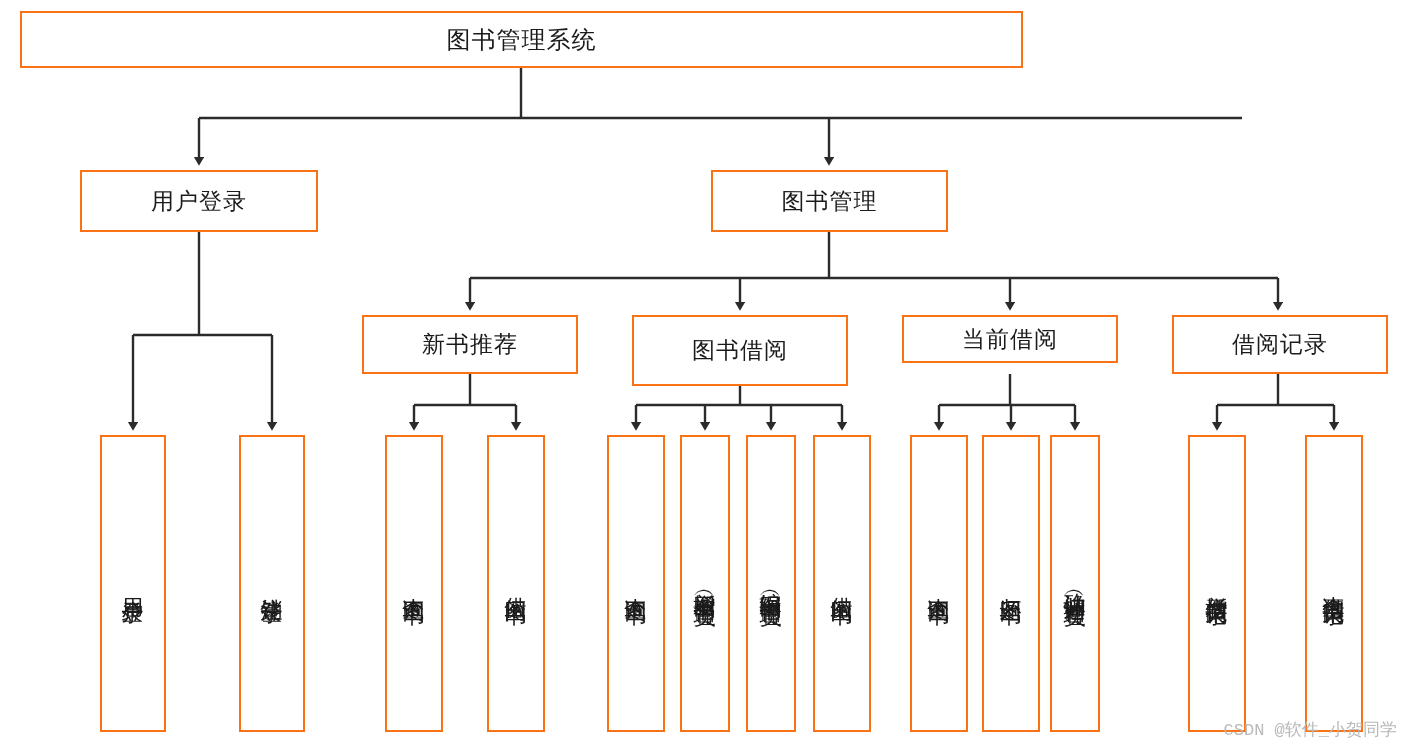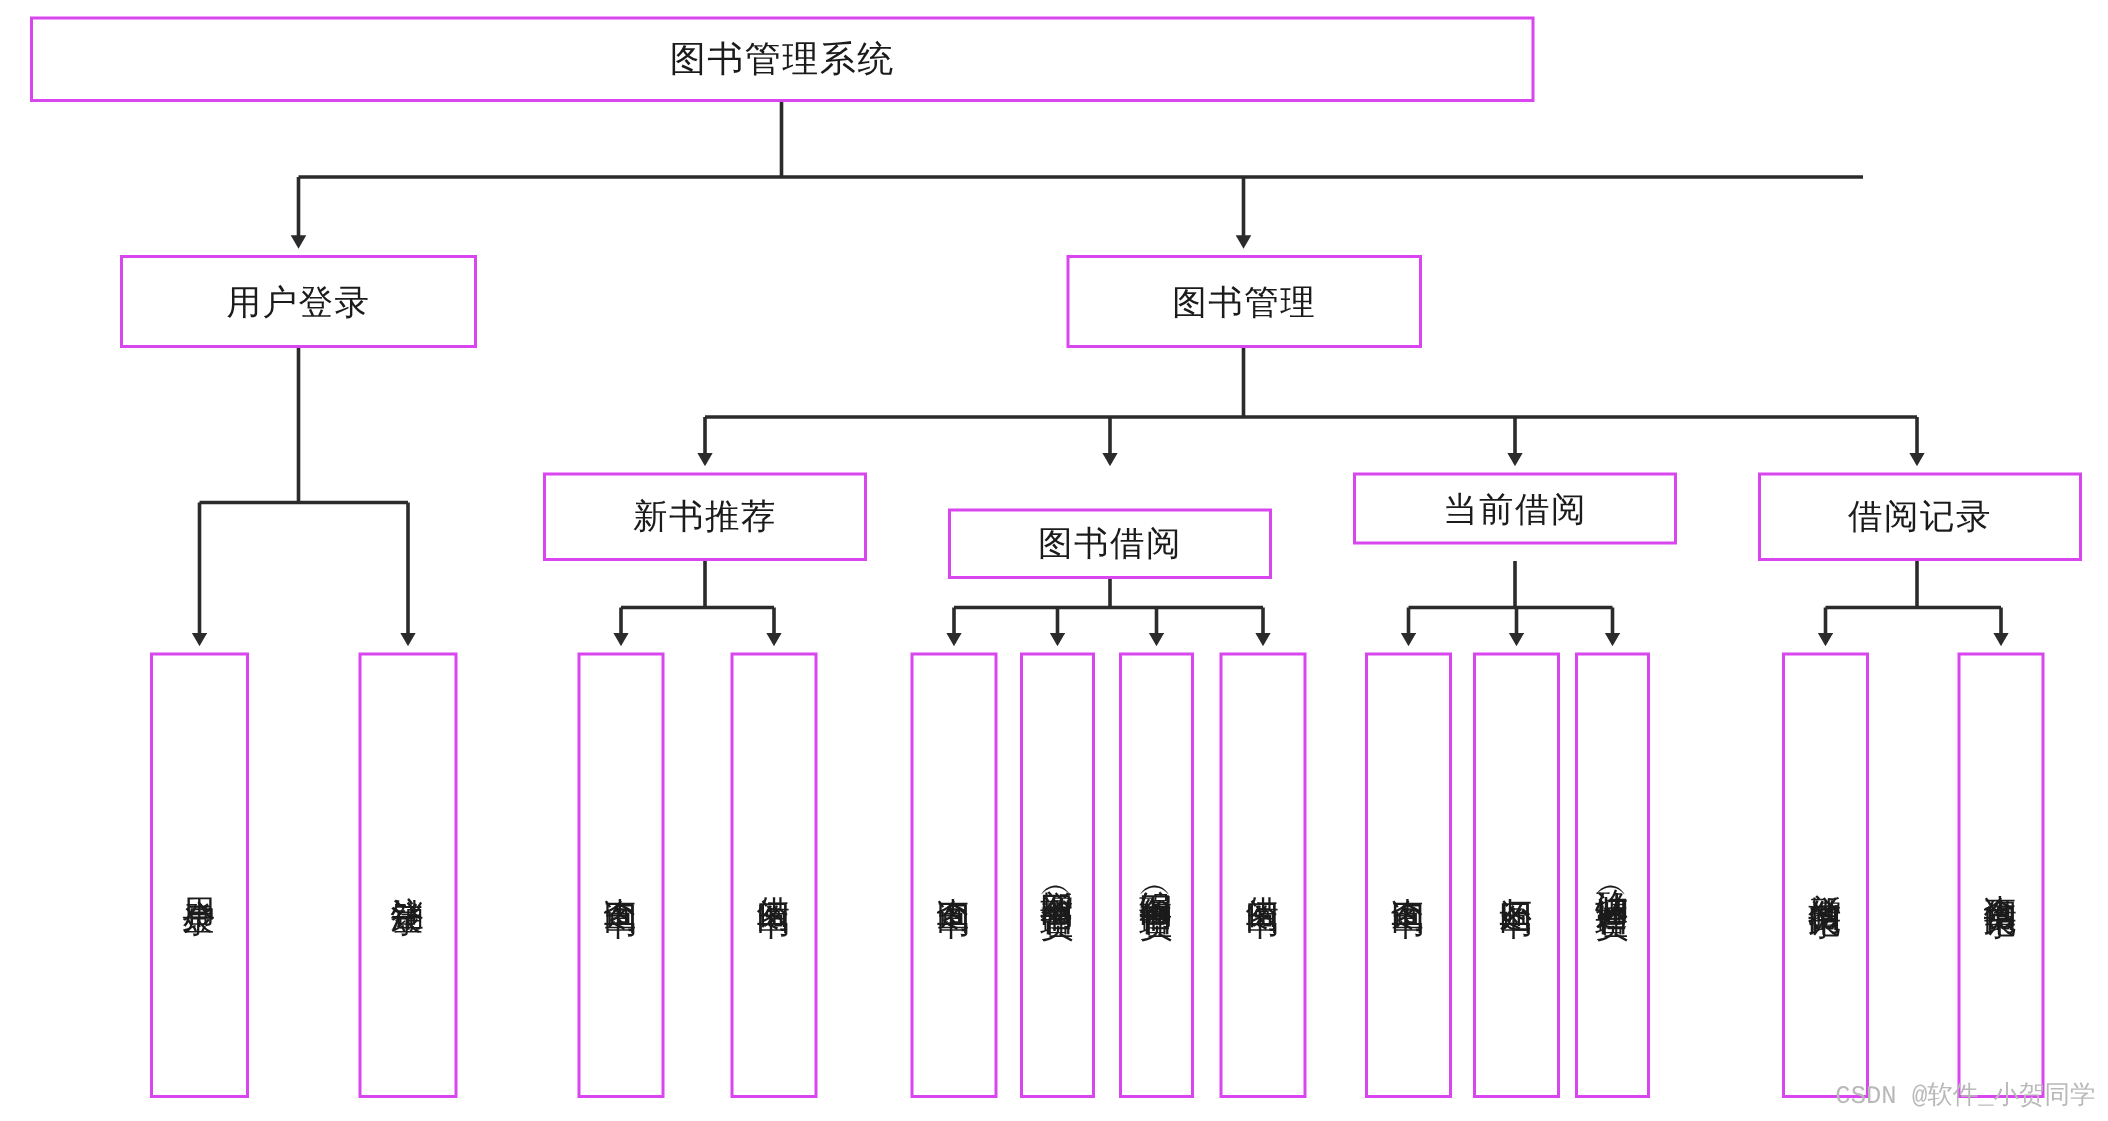--- a/index.html
+++ b/index.html
@@ -13,21 +13,21 @@
   #canvas {
     position: relative;
     width: 1405px;
     height: 747px;
     background: #ffffff;
     overflow: hidden;
   }
   .node {
     position: absolute;
     box-sizing: border-box;
-    border: 2px solid #d946ef;
+    border: 2px solid #f97316;
     background: #ffffff;
     display: flex;
     align-items: center;
     justify-content: center;
     color: #1b1b1b;
   }
   .node.horiz {
     font-size: 23px;
     letter-spacing: 1px;
     line-height: 1.15;
@@ -133,21 +133,21 @@
       <path class="edge-line" d="M1334,405 L1334,423" marker-end="url(#arrow)"></path>
     </g>
   </svg>
 
   <div class="node horiz" id="title-node" style="left: 20px; top: 11px; width: 1003px; height: 57px;">图书管理系统</div>
 
   <div class="node horiz" style="left: 80px; top: 170px; width: 238px; height: 62px;">用户登录</div>
   <div class="node horiz" style="left: 362px; top: 315px; width: 216px; height: 59px;">新书推荐</div>
 
   <div class="node horiz" style="left: 711px; top: 170px; width: 237px; height: 62px;">图书管理</div>
-  <div class="node horiz" style="left: 632px; top: 315px; width: 216px; height: 47px; margin-top: 24px;">图书借阅</div>
+  <div class="node horiz" style="left: 632px; top: 315px; width: 216px; height: 71px;">图书借阅</div>
   <div class="node horiz" style="left: 902px; top: 315px; width: 216px; height: 48px;">当前借阅</div>
   <div class="node horiz" style="left: 1172px; top: 315px; width: 216px; height: 59px;">借阅记录</div>
 
   <div class="node vert" style="left: 100px; top: 435px; width: 66px; height: 297px;">用户登录</div>
   <div class="node vert" style="left: 239px; top: 435px; width: 66px; height: 297px;">注销登录</div>
   <div class="node vert" style="left: 385px; top: 435px; width: 58px; height: 297px;">查询图书</div>
   <div class="node vert" style="left: 487px; top: 435px; width: 58px; height: 297px;">借阅图书</div>
   <div class="node vert" style="left: 607px; top: 435px; width: 58px; height: 297px;">查询图书</div>
   <div class="node vert" style="left: 680px; top: 435px; width: 50px; height: 297px;">新增图书（管理员）</div>
   <div class="node vert" style="left: 746px; top: 435px; width: 50px; height: 297px;">编辑图书（管理员）</div>

